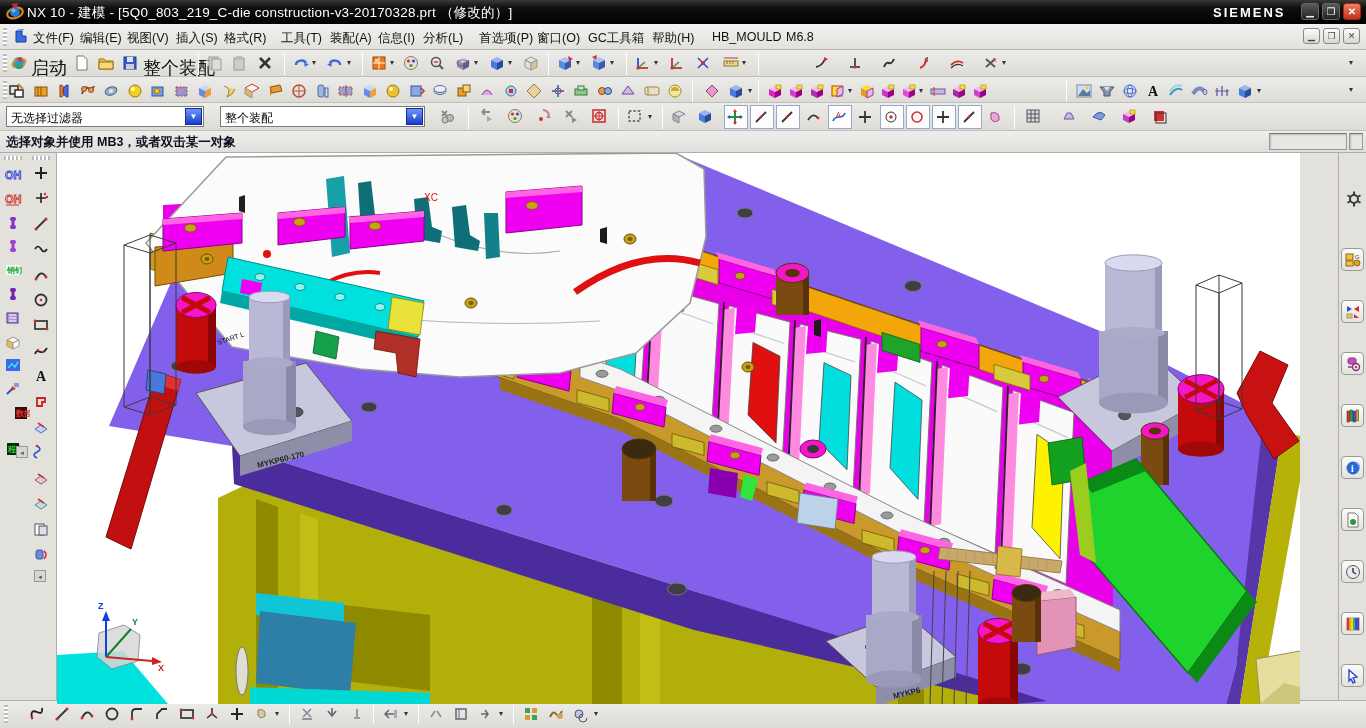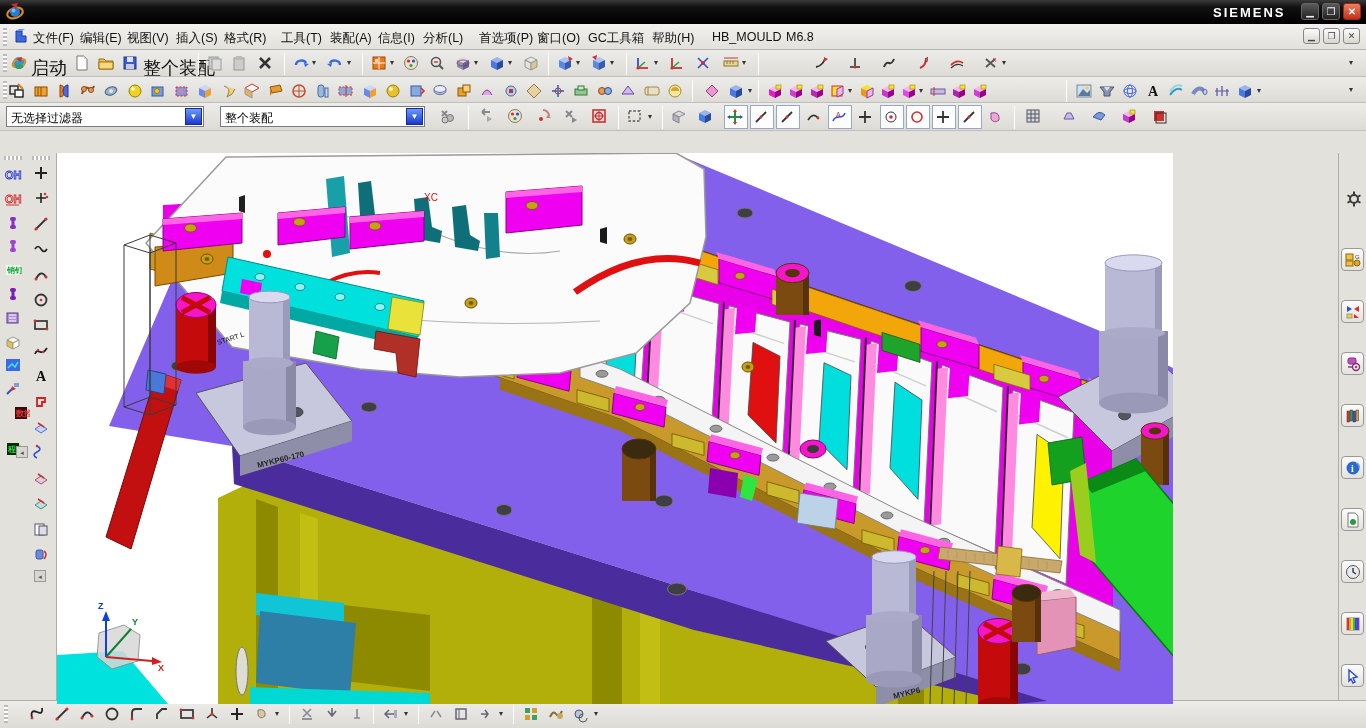--- a/index.html
+++ b/index.html
@@ -18,33 +18,34 @@
 .sep{position:absolute;width:1px;background:#aaa8a0;border-right:1px solid #fff}
 .da{position:absolute;font-size:8px;color:#333}
 .grip{position:absolute;width:4px;height:18px;background:repeating-linear-gradient(#bbb 0 2px,#fff 2px 4px)}
 .btxt{position:absolute;font-size:18px;color:#111}
 .combo{position:absolute;height:21px;background:#fff;border:1px solid #7a7a7a;font-size:12px;color:#000}
 .combo .ct{position:absolute;left:4px;top:3px}
 .combo .cb{position:absolute;right:1px;top:1px;width:17px;height:17px;background:linear-gradient(#6a9af8,#1a3ad0);border:1px solid #1a2a90;color:#fff;font-size:8px;text-align:center;line-height:16px}
 .leftpanel{position:absolute;left:0;top:153px;width:57px;height:575px;background:#E3E1DC;border-right:1px solid #b0ada6}
 .rightpanel{position:absolute;left:1338px;top:153px;width:28px;height:575px;background:#E3E1DC;border-left:1px solid #b0ada6}
 .bottombar{position:absolute;left:0;top:700px;width:1366px;height:28px;background:linear-gradient(#ececea,#dddbd5);border-top:1px solid #b0ada6}
-.viewport{position:absolute;left:57px;top:153px;width:1116px;height:551px;background:#fff;overflow:hidden}
+.viewport{position:absolute;left:57px;top:153px;width:1243px;height:551px;background:#fff;overflow:hidden}
 .rbtn{position:absolute;left:1341px;width:23px;height:23px;border:1px solid #999;border-radius:4px;background:linear-gradient(#fbfbfa,#e4e2dc)}
 .rbtn svg{position:absolute;left:2px;top:2px}
 .lbl-sunk{position:absolute;border:1px solid #999;border-top-color:#777;background:#e8e6e2;box-shadow:inset 1px 1px 2px #bbb}
 </style></head><body>
 <div id="root">
     <div class="titlebar">
       <span style="position:absolute;left:5px;top:2px"><svg width="20" height="20" viewBox="0 0 20 20">
           <ellipse cx="10" cy="11" rx="8" ry="5" fill="none" stroke="#e08818" stroke-width="2.2" transform="rotate(-18 10 11)"></ellipse>
           <circle cx="10" cy="10" r="5" fill="#2a7ad0"></circle>
           <circle cx="8.5" cy="8.5" r="2" fill="#7ab8f0"></circle>
           <polygon points="6,2 13,1 11,7" fill="#d02828"></polygon>
         </svg></span>
+      <span class="tb-text">NX 10 - 建模 - [5Q0_803_219_C-die construction-v3-20170328.prt （修改的）]</span>
       <span class="siemens">SIEMENS</span>
       <span class="wbtn" style="left:1301px">▁</span>
       <span class="wbtn" style="left:1322px">❐</span>
       <span class="wbtn close" style="left:1343px">✕</span>
     </div>
     <div class="menubar">
       <span class="grip" style="left:3px;top:4px"></span>
       <span style="position:absolute;left:12px;top:4px"><svg width="18" height="18" viewBox="0 0 18 18">
           <polygon points="4,3 10,3 10,8 14,8 14,14 4,14" fill="#3a6ae0" stroke="#1a3a9a"></polygon>
           <polygon points="4,3 7,1 13,1 10,3" fill="#6a9af0"></polygon>
@@ -569,20 +570,25 @@
       <span class="ic" style="left:1120px;top:4px"><svg width="18" height="18" viewBox="0 0 18 18">
           <polygon points="3,7 9,4 15,7 9,10" fill="#f8b8e8"></polygon>
           <polygon points="3,7 9,10 9,16 3,13" fill="#c040c0"></polygon>
           <polygon points="15,7 9,10 9,16 15,13" fill="#9a0088"></polygon>
           <rect x="10" y="3" width="5" height="4" fill="#f8e030" stroke="#9a8a00" stroke-width="0.6"></rect>
         </svg></span>
       <span class="ic" style="left:1150px;top:4px"><svg width="18" height="18" viewBox="0 0 18 18">
           <rect x="4" y="4" width="10" height="10" fill="#d03030"></rect>
           <rect x="6" y="6" width="10" height="10" fill="none" stroke="#333"></rect>
         </svg></span>
+    </div>
+    <div class="statusbar">
+      <span style="position:absolute;left:6px;top:3px">选择对象并使用 MB3，或者双击某一对象</span>
+      <span class="lbl-sunk" style="left:1269px;top:2px;width:78px;height:17px"></span>
+      <span class="lbl-sunk" style="left:1349px;top:2px;width:14px;height:17px"></span>
     </div>
     <div class="leftpanel"></div>
     <span class="grip" style="left:4px;top:156px;width:18px;height:4px;background:repeating-linear-gradient(90deg,#bbb 0 2px,#fff 2px 4px)"></span>
     <span class="grip" style="left:32px;top:156px;width:18px;height:4px;background:repeating-linear-gradient(90deg,#bbb 0 2px,#fff 2px 4px)"></span>
     <span class="ic" style="left:4px;top:166px"><svg width="18" height="18" viewBox="0 0 18 18">
         <text x="1" y="13" font-size="11" font-weight="bold" fill="none" stroke="#3040d0" stroke-width="0.9" font-family="Liberation Sans">OH</text>
       </svg></span>
     <span class="ic" style="left:4px;top:189.8px"><svg width="18" height="18" viewBox="0 0 18 18">
         <text x="1" y="13" font-size="11" font-weight="bold" fill="none" stroke="#d03030" stroke-width="0.9" font-family="Liberation Sans">OH</text>
         <line x1="2" y1="15" x2="15" y2="15" stroke="#d03030"></line>

